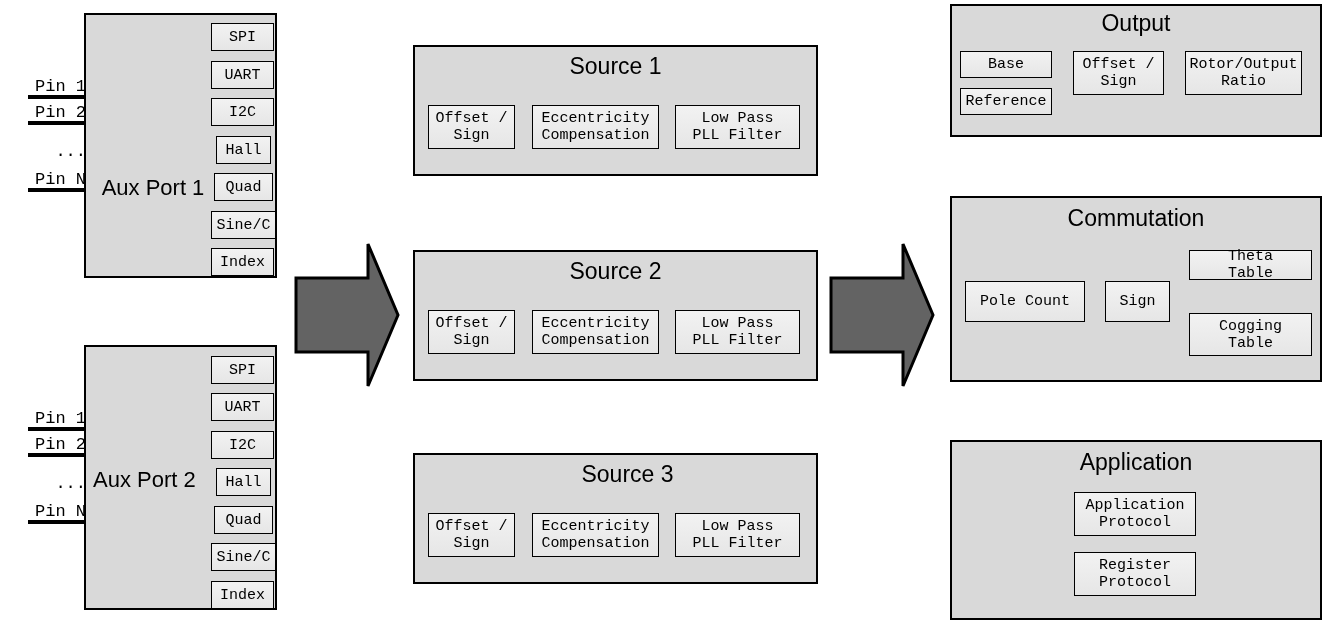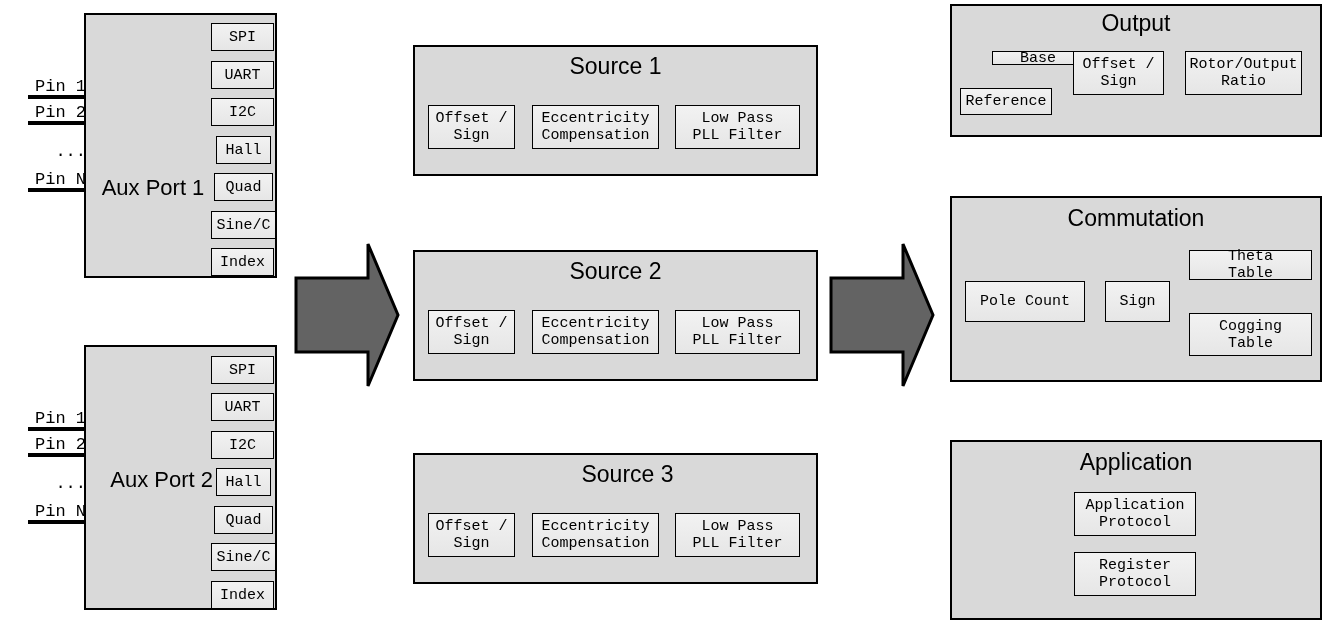--- a/index.html
+++ b/index.html
@@ -110,21 +110,21 @@
   <div class="chip" style="left:211px; top:23px; width:63px; height:28px;">SPI</div>
   <div class="chip" style="left:211px; top:61px; width:63px; height:28px;">UART</div>
   <div class="chip" style="left:211px; top:98px; width:63px; height:28px;">I2C</div>
   <div class="chip" style="left:216px; top:136px; width:55px; height:28px;">Hall</div>
   <div class="chip" style="left:214px; top:173px; width:59px; height:28px;">Quad</div>
   <div class="chip" style="left:211px; top:211px; width:65px; height:28px;">Sine/C</div>
   <div class="chip" style="left:211px; top:248px; width:63px; height:28px;">Index</div>
 
   <div class="group" style="left:84px; top:345px; width:193px; height:265px;">
   </div>
-  <div class="port-name" style="left:93px; top:468px; width:120px; text-align:right;">Aux Port 2</div>
+  <div class="port-name" style="left:93px; top:468px; width:120px; text-align:left;">Aux Port 2</div>
 
   <div class="pin-label" style="left:14px; top:409px; width:72px;">Pin 1</div>
   <div class="pin-wire" style="left:28px; top:427px; width:58px;"></div>
 
   <div class="pin-label" style="left:14px; top:435px; width:72px;">Pin 2</div>
   <div class="pin-wire" style="left:28px; top:453px; width:58px;"></div>
 
   <div class="pin-label" style="left:14px; top:474px; width:72px;">...</div>
 
   <div class="pin-label" style="left:14px; top:502px; width:72px;">Pin N</div>
@@ -176,21 +176,21 @@
   <div class="chip" style="left:428px; top:513px; width:87px; height:44px;">Offset /
 Sign</div>
   <div class="chip" style="left:532px; top:513px; width:127px; height:44px;">Eccentricity
 Compensation</div>
   <div class="chip" style="left:675px; top:513px; width:125px; height:44px;">Low Pass
 PLL Filter</div>
 
   <div class="group" style="left:950px; top:4px; width:372px; height:133px;">
   </div>
   <div class="group-title" style="left:950px; top:10px; width:372px;">Output</div>
-  <div class="chip" style="left:960px; top:51px; width:92px; height:14px;margin-left:32px;">Base</div>
+  <div class="chip" style="left:960px; top:51px; width:92px; height:27px;">Base</div>
   <div class="chip" style="left:960px; top:88px; width:92px; height:27px;">Reference</div>
   <div class="chip" style="left:1073px; top:51px; width:91px; height:44px;">Offset /
 Sign</div>
   <div class="chip" style="left:1185px; top:51px; width:117px; height:44px;">Rotor/Output
 Ratio</div>
 
   <div class="group" style="left:950px; top:196px; width:372px; height:186px;">
   </div>
   <div class="group-title" style="left:950px; top:205px; width:372px;">Commutation</div>
   <div class="chip" style="left:965px; top:281px; width:120px; height:41px;">Pole Count</div>

